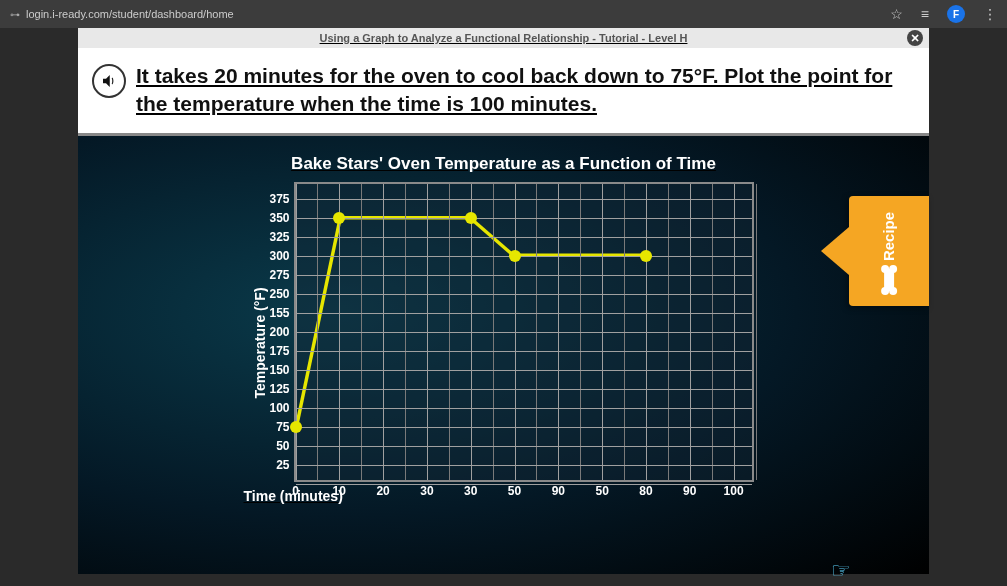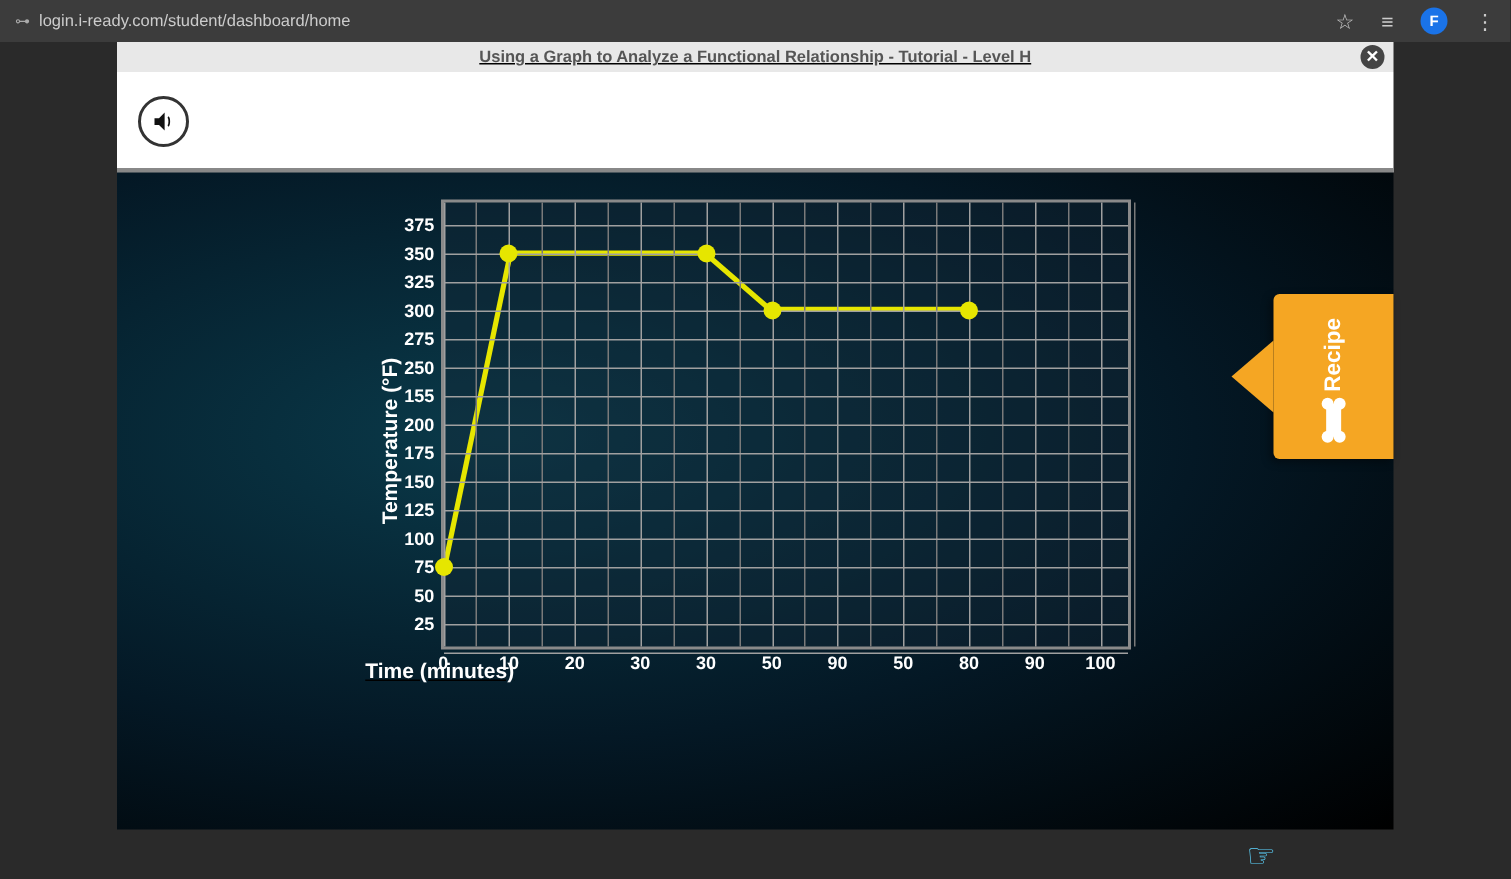--- a/index.html
+++ b/index.html
@@ -201,23 +201,25 @@
     <span class="close-x">✕</span>
   </div>
 
   <div class="prompt-card">
     <div class="audio-btn">
       <svg viewBox="0 0 24 24">
         <path d="M4 9v6h4l5 5V4L8 9H4z" fill="#111"></path>
         <path d="M16 8c1.5 1 1.5 7 0 8" stroke="#111" stroke-width="1.5" fill="none"></path>
       </svg>
     </div>
+    <div class="prompt-text">It takes 20 minutes for the oven to cool back down to 75°F. Plot the point for the temperature when the time is 100 minutes.</div>
   </div>
 
   <div class="chart-area">
+    <div class="chart-title">Bake Stars' Oven Temperature as a Function of Time</div>
 
     <div class="plot-wrap">
       <div class="ylabel">Temperature (°F)</div>
       <div class="plot" id="plot">
         <svg class="data-line" id="data-line" viewBox="0 0 460 300">
             <line x1="0" y1="243.0379746835443" x2="43.80952380952381" y2="34.177215189873436"></line>
             <line x1="43.80952380952381" y1="34.177215189873436" x2="175.23809523809524" y2="34.177215189873436"></line>
             <line x1="175.23809523809524" y1="34.177215189873436" x2="219.04761904761904" y2="72.1518987341772"></line>
             <line x1="219.04761904761904" y1="72.1518987341772" x2="350.4761904761905" y2="72.1518987341772"></line>
           </svg>

